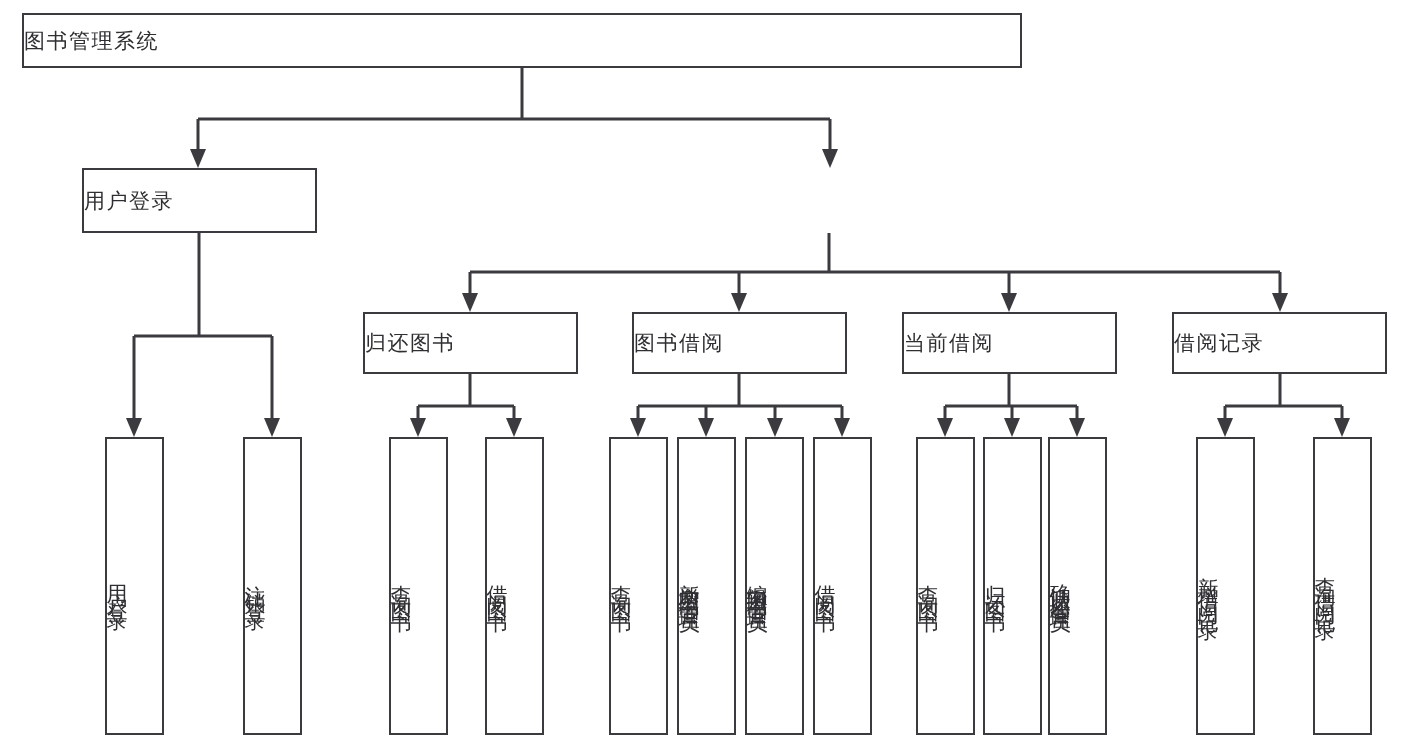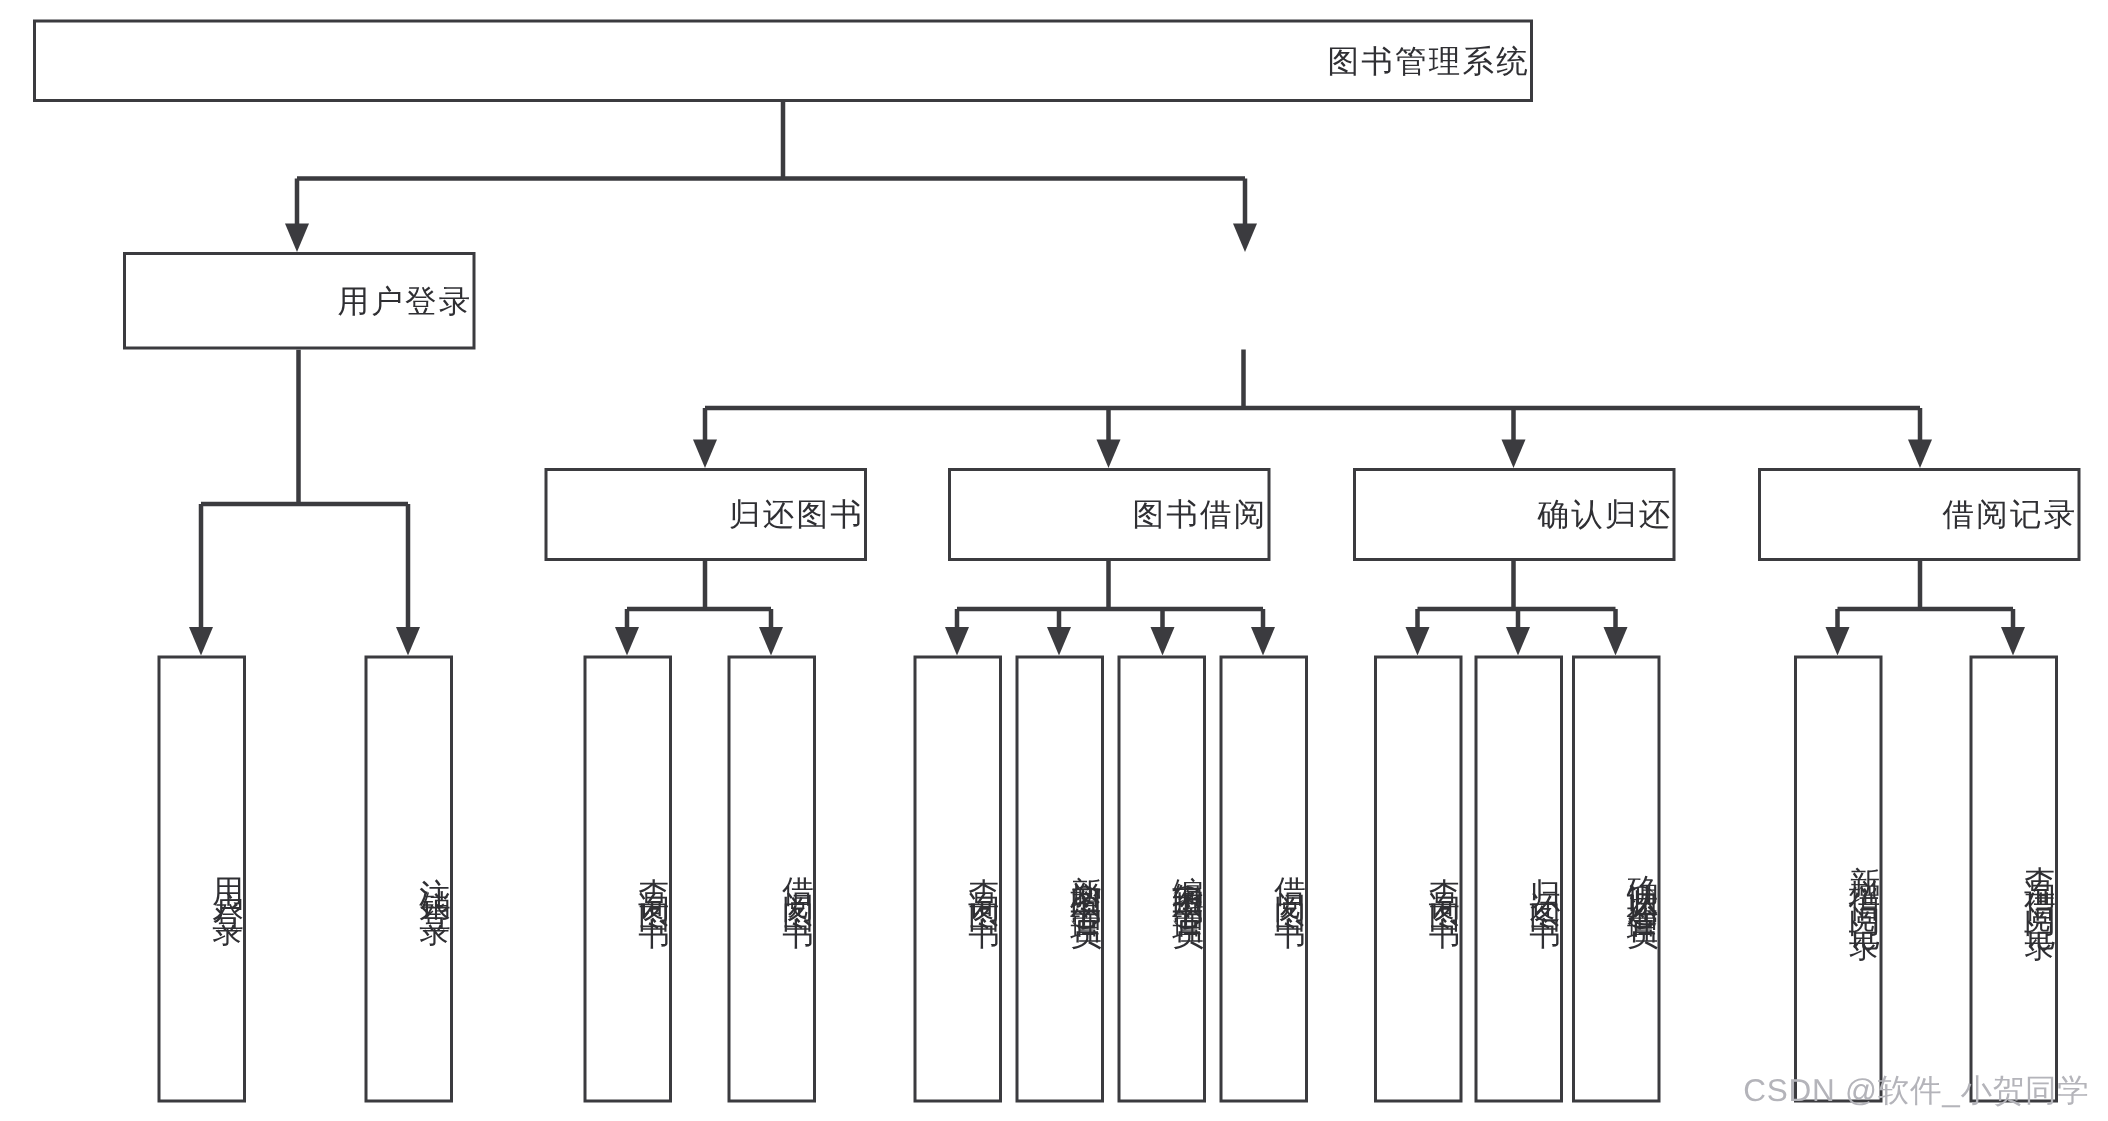--- a/index.html
+++ b/index.html
@@ -5,22 +5,22 @@
   html,body { margin:0; padding:0; background:#ffffff; }
   .canvas {
     position:relative; width:1405px; height:747px; background:#ffffff;
     font-family:"Liberation Sans", sans-serif; overflow:hidden;
   }
   svg.connectors { position:absolute; left:0; top:0; z-index:0; }
   .node {
     position:absolute; box-sizing:border-box;
     background:var(--box-background,#ffffff);
     border:2.5px solid var(--box-border,#3b3b3f);
-    display:flex; align-items:center; justify-content:flex-end;
-    z-index:1; color:var(--text,#2f2f33);padding-left:16px;
+    display:flex; align-items:center; justify-content:flex-start;
+    z-index:1; color:var(--text,#2f2f33);
   }
   .node .lbl { font-size:21px; letter-spacing:1.5px; white-space:nowrap; }
   .node.v .lbl {
     writing-mode:vertical-rl; text-orientation:mixed;
     letter-spacing:0.42em; line-height:1; white-space:normal;
   }
   .node.v.tight .lbl { letter-spacing:0.2em; }
   .watermark {
     position:absolute; top:713px; right:12px; z-index:3;
     font-size:21px; color:var(--watermark,#b4b4ba); letter-spacing:0.5px;
@@ -80,21 +80,21 @@
     <span class="lbl">用户登录</span>
   </div>
 
   <div class="node" style="left:363px;top:312px;width:215px;height:62px">
     <span class="lbl">归还图书</span>
   </div>
   <div class="node" style="left:632px;top:312px;width:215px;height:62px">
     <span class="lbl">图书借阅</span>
   </div>
   <div class="node" style="left:902px;top:312px;width:215px;height:62px">
-    <span class="lbl">确认归还</span>
+    <span class="lbl">当前借阅</span>
   </div>
   <div class="node" style="left:1172px;top:312px;width:215px;height:62px">
     <span class="lbl">借阅记录</span>
   </div>
 
   <div class="node v" style="left:105px;top:437px;width:59px;height:298px">
     <span class="lbl">用户登录</span>
   </div>
   <div class="node v" style="left:243px;top:437px;width:59px;height:298px">
     <span class="lbl">注销登录</span>
@@ -130,15 +130,14 @@
     <span class="lbl">确认归还（管理员）</span>
   </div>
 
   <div class="node v" style="left:1196px;top:437px;width:59px;height:298px">
     <span class="lbl">新增借阅记录</span>
   </div>
   <div class="node v" style="left:1313px;top:437px;width:59px;height:298px">
     <span class="lbl">查询借阅记录</span>
   </div>
 
-  <div class="watermark">CSDN @软件_小贺同学</div>
 
 </div>
 
 </body></html>

